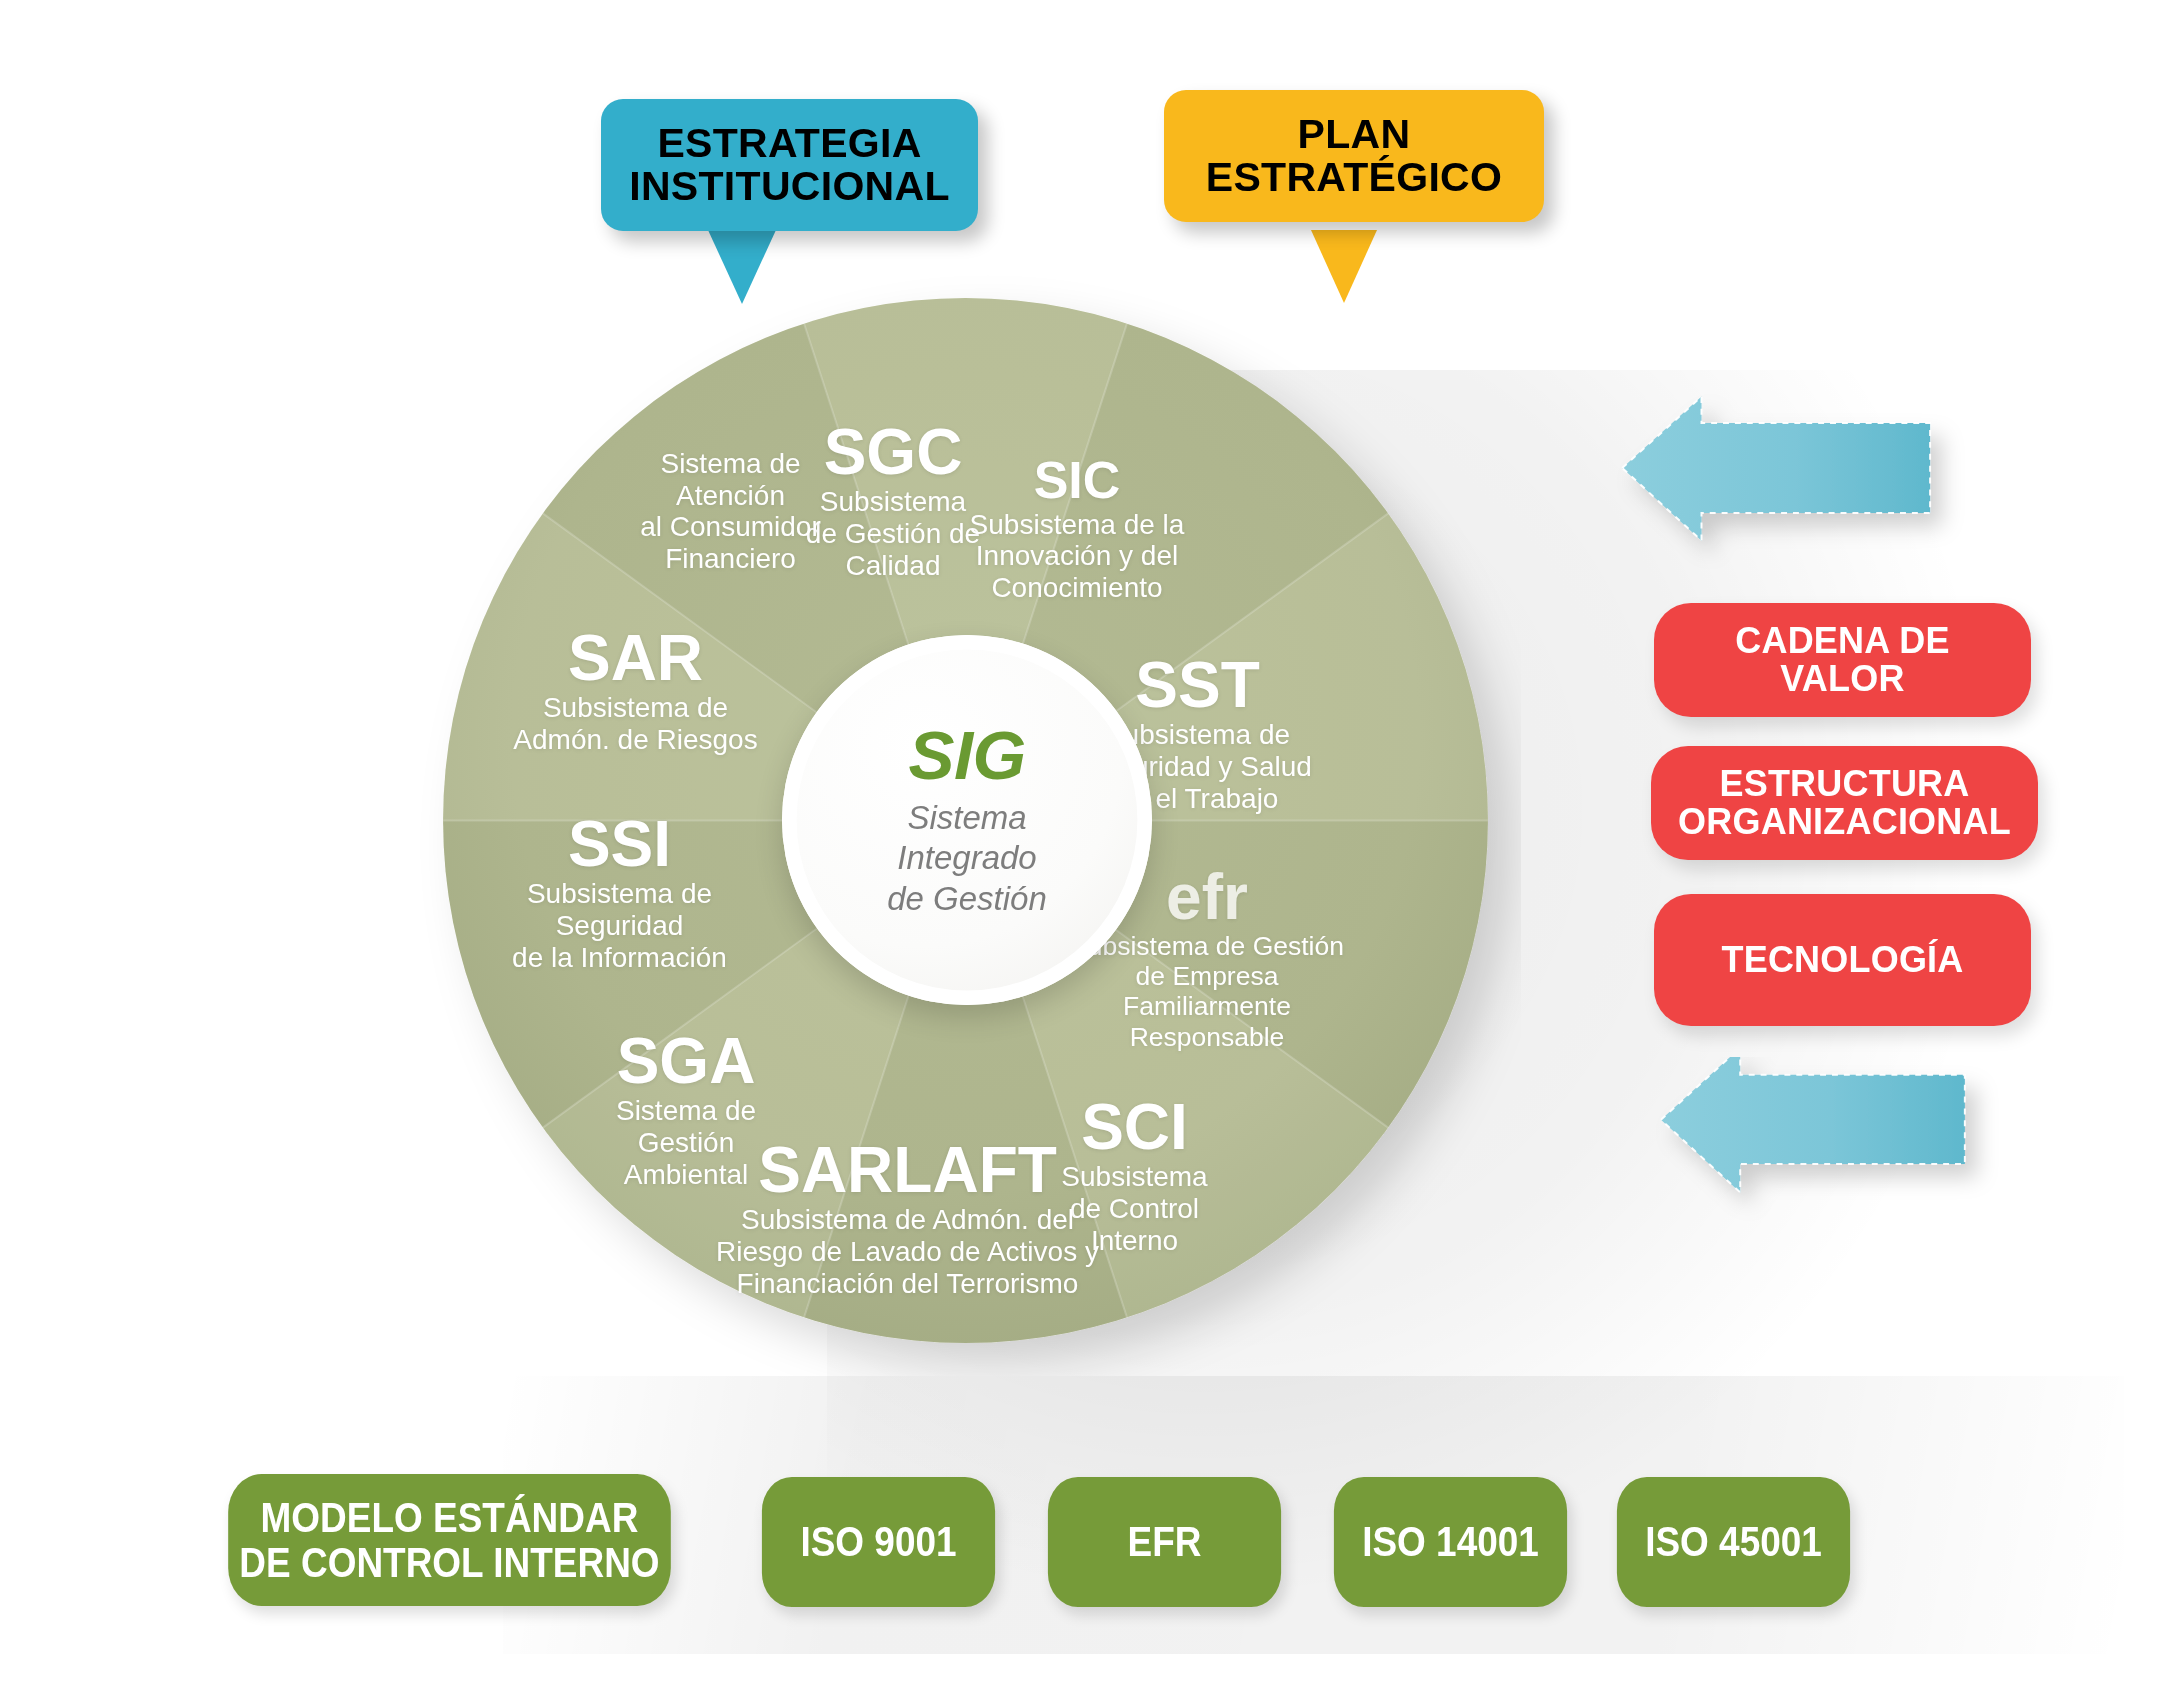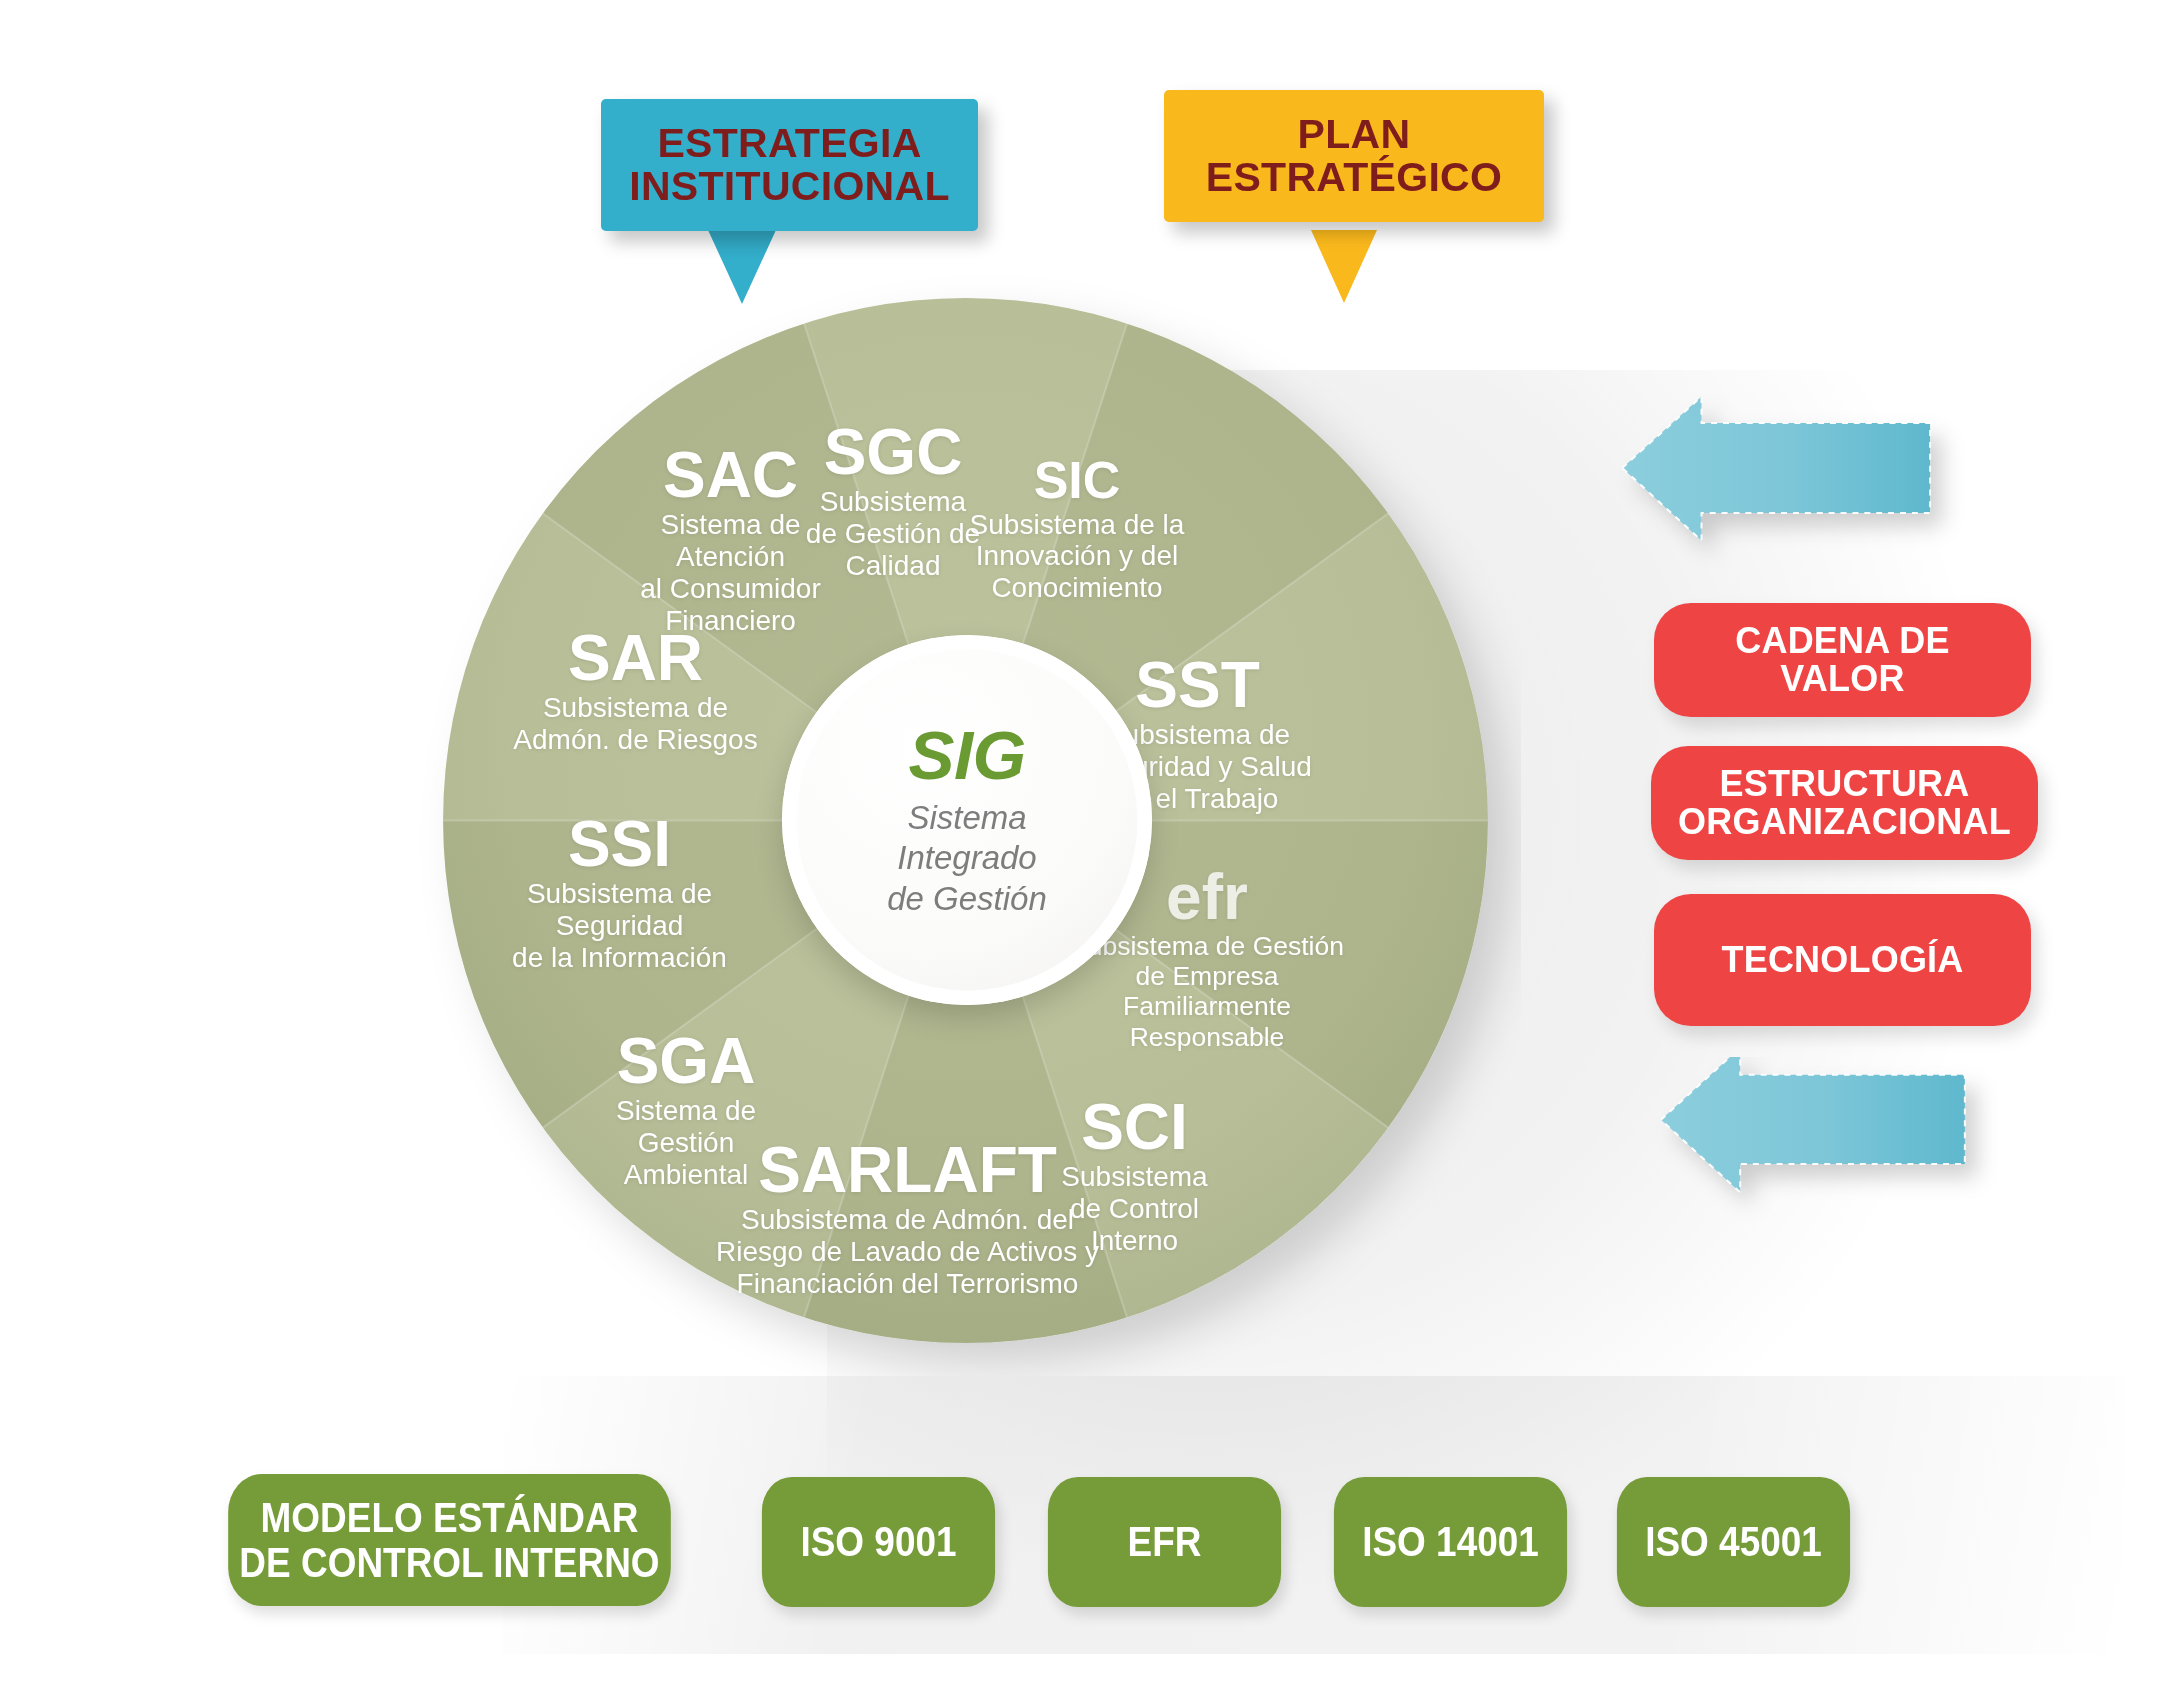--- a/index.html
+++ b/index.html
@@ -28,26 +28,26 @@
     position: absolute;
     left: 503px; top: 1376px;
     width: 1621px; height: 278px;
     background: linear-gradient(100deg, rgba(0,0,0,0.0) 0%, rgba(0,0,0,0.055) 22%, rgba(0,0,0,0.05) 72%, rgba(0,0,0,0.0) 100%);
     pointer-events: none;
   }
 
   
   .callout {
     position: absolute;
-    border-radius: 5px;
+    border-radius: 22px;
     display: flex;
     align-items: center;
     justify-content: center;
     text-align: center;
-    color: #7f1d1d;
+    color: #000000;
     font-weight: bold;
     letter-spacing: 0.3px;
     line-height: 1.04;
     box-shadow: 9.3px 10.6px 17px rgba(0,0,0,0.22);
     z-index: 6;
   }
   .callout .c-inner { padding: 0 12px; }
   .callout-tail {
     position: absolute;
     width: 0; height: 0;
@@ -323,21 +323,20 @@
 
   <div class="seg-label" style="left:54px; top:549px; width:311px;">
     <span class="seg-abbr" style="font-size:64px;">SSI</span>
     <span class="seg-desc" style="font-size:28px;">
       <span>Subsistema de Seguridad</span><br>
       <span>de la Información</span>
     </span>
   </div>
 
   <div class="seg-label" style="left:198px; top:180px; width:245px;">
-    <span class="seg-abbr" style="font-size:64px;">SAC</span>
     <span class="seg-desc" style="font-size:28px;">
       <span>Sistema de</span><br>
       <span>Atención</span><br>
       <span>al Consumidor</span><br>
       <span>Financiero</span>
     </span>
   </div>
 </div>
 
 <div id="hub">

